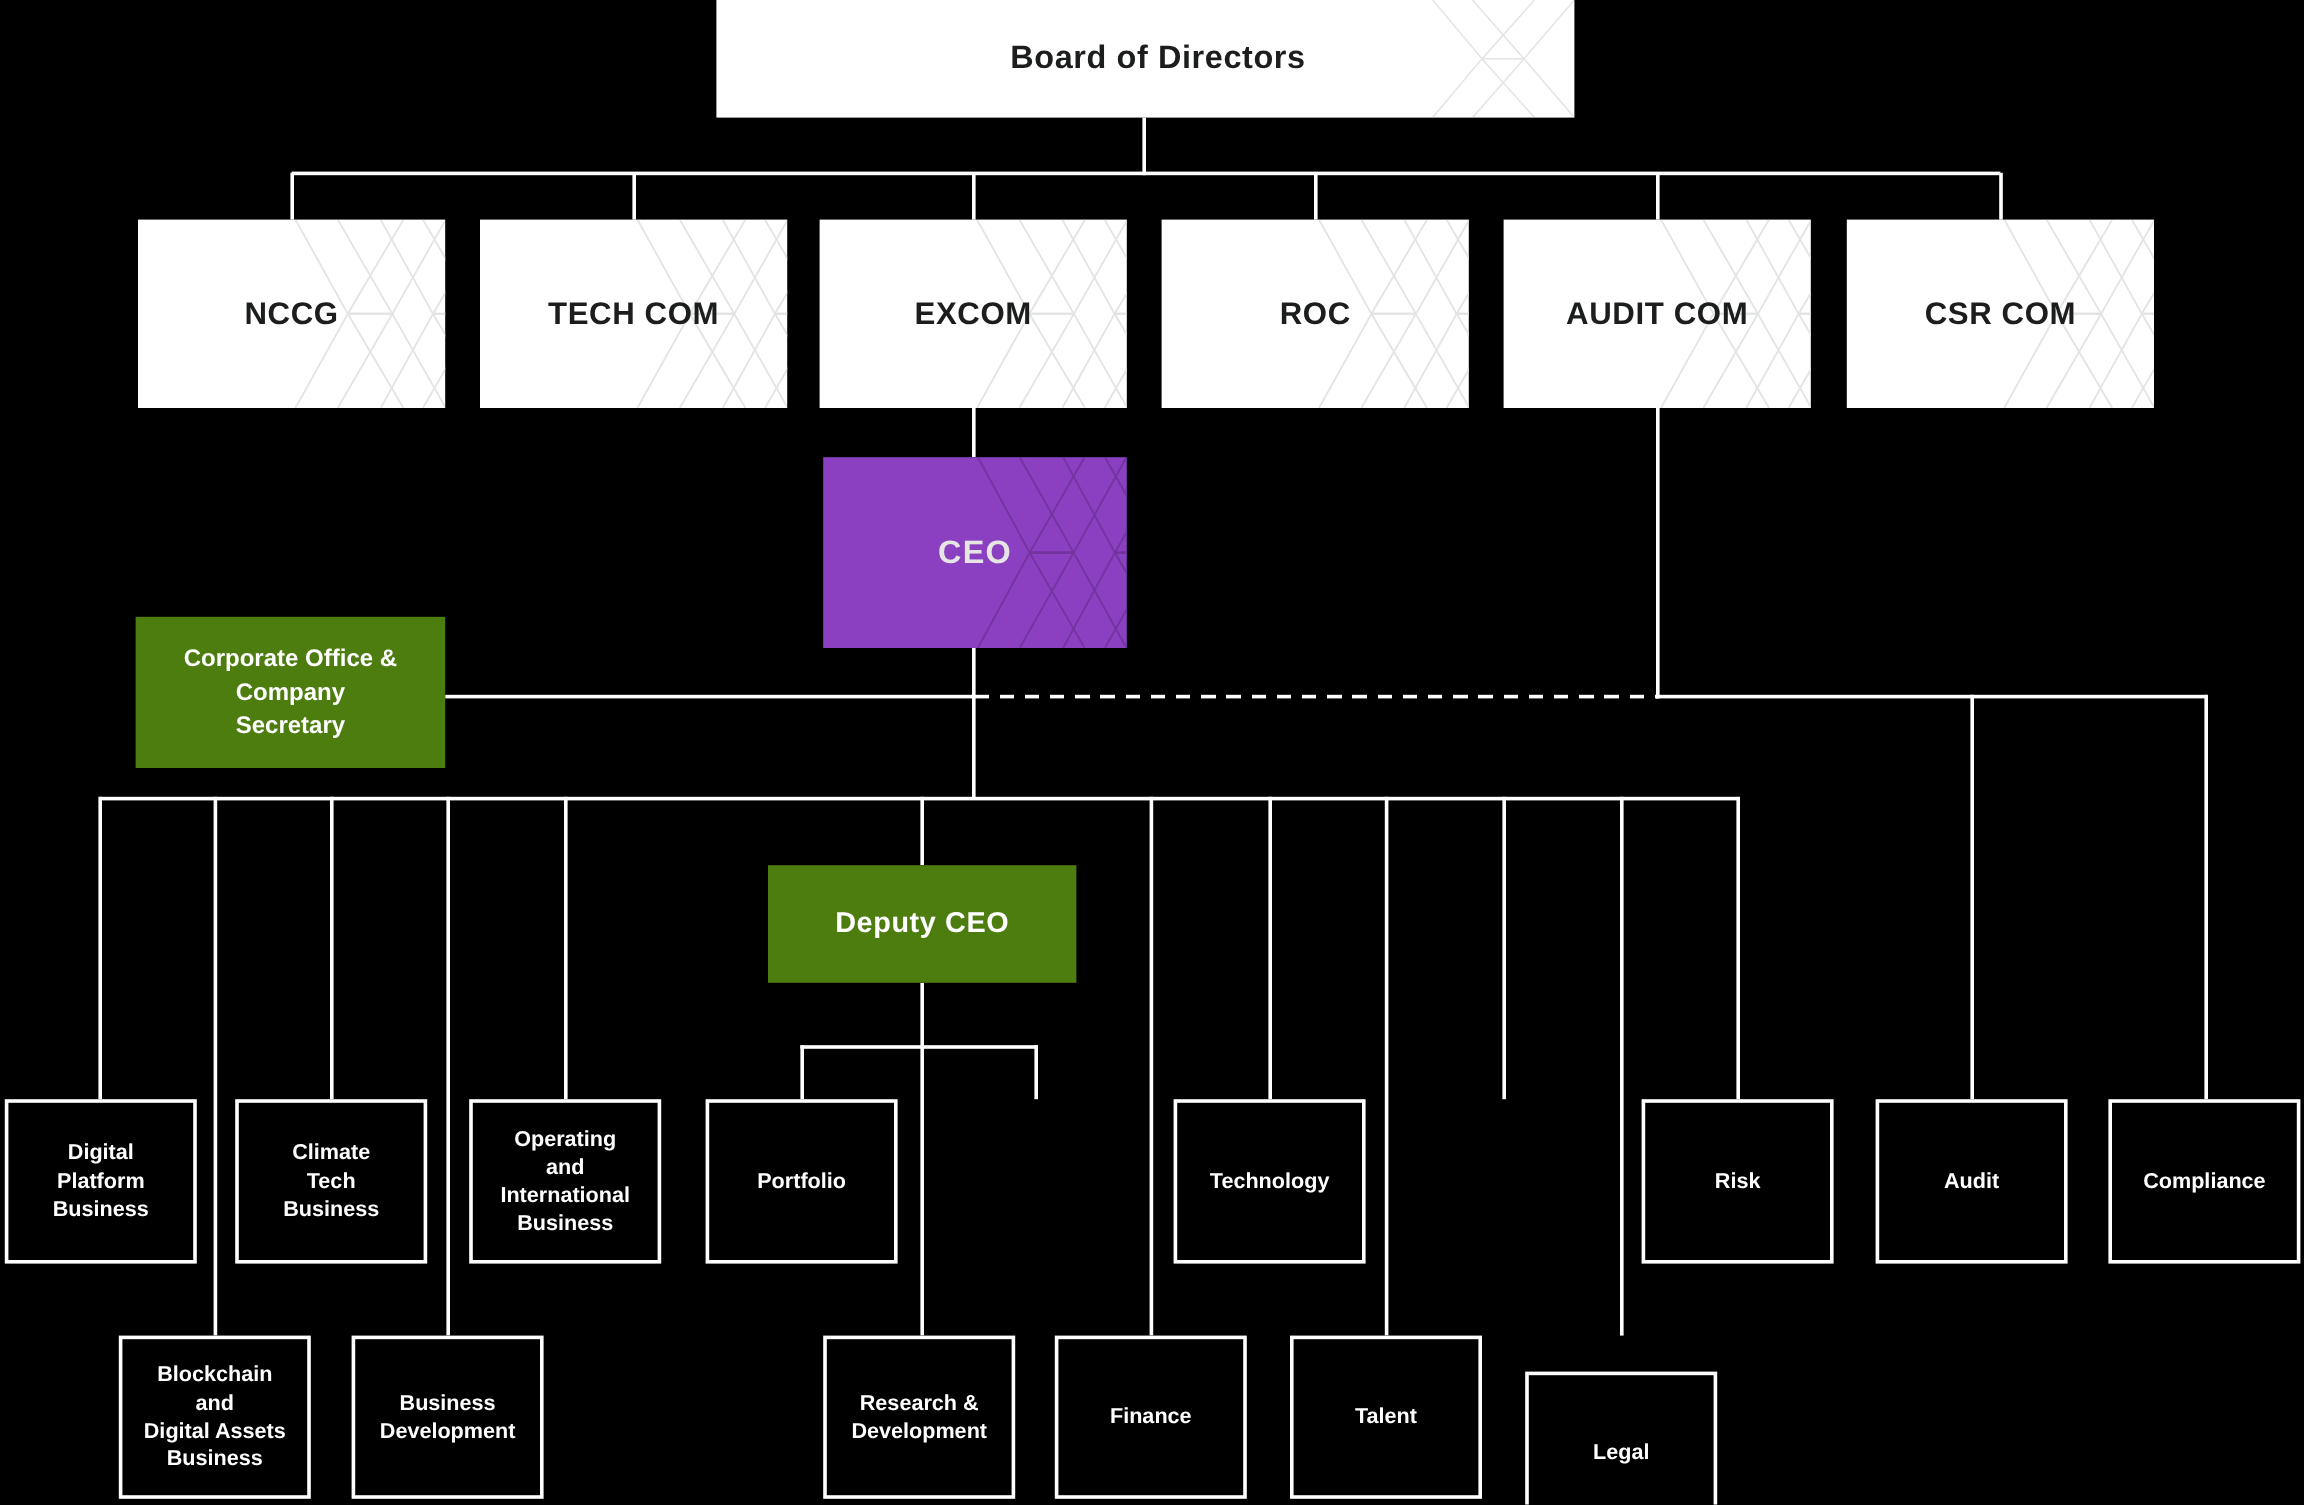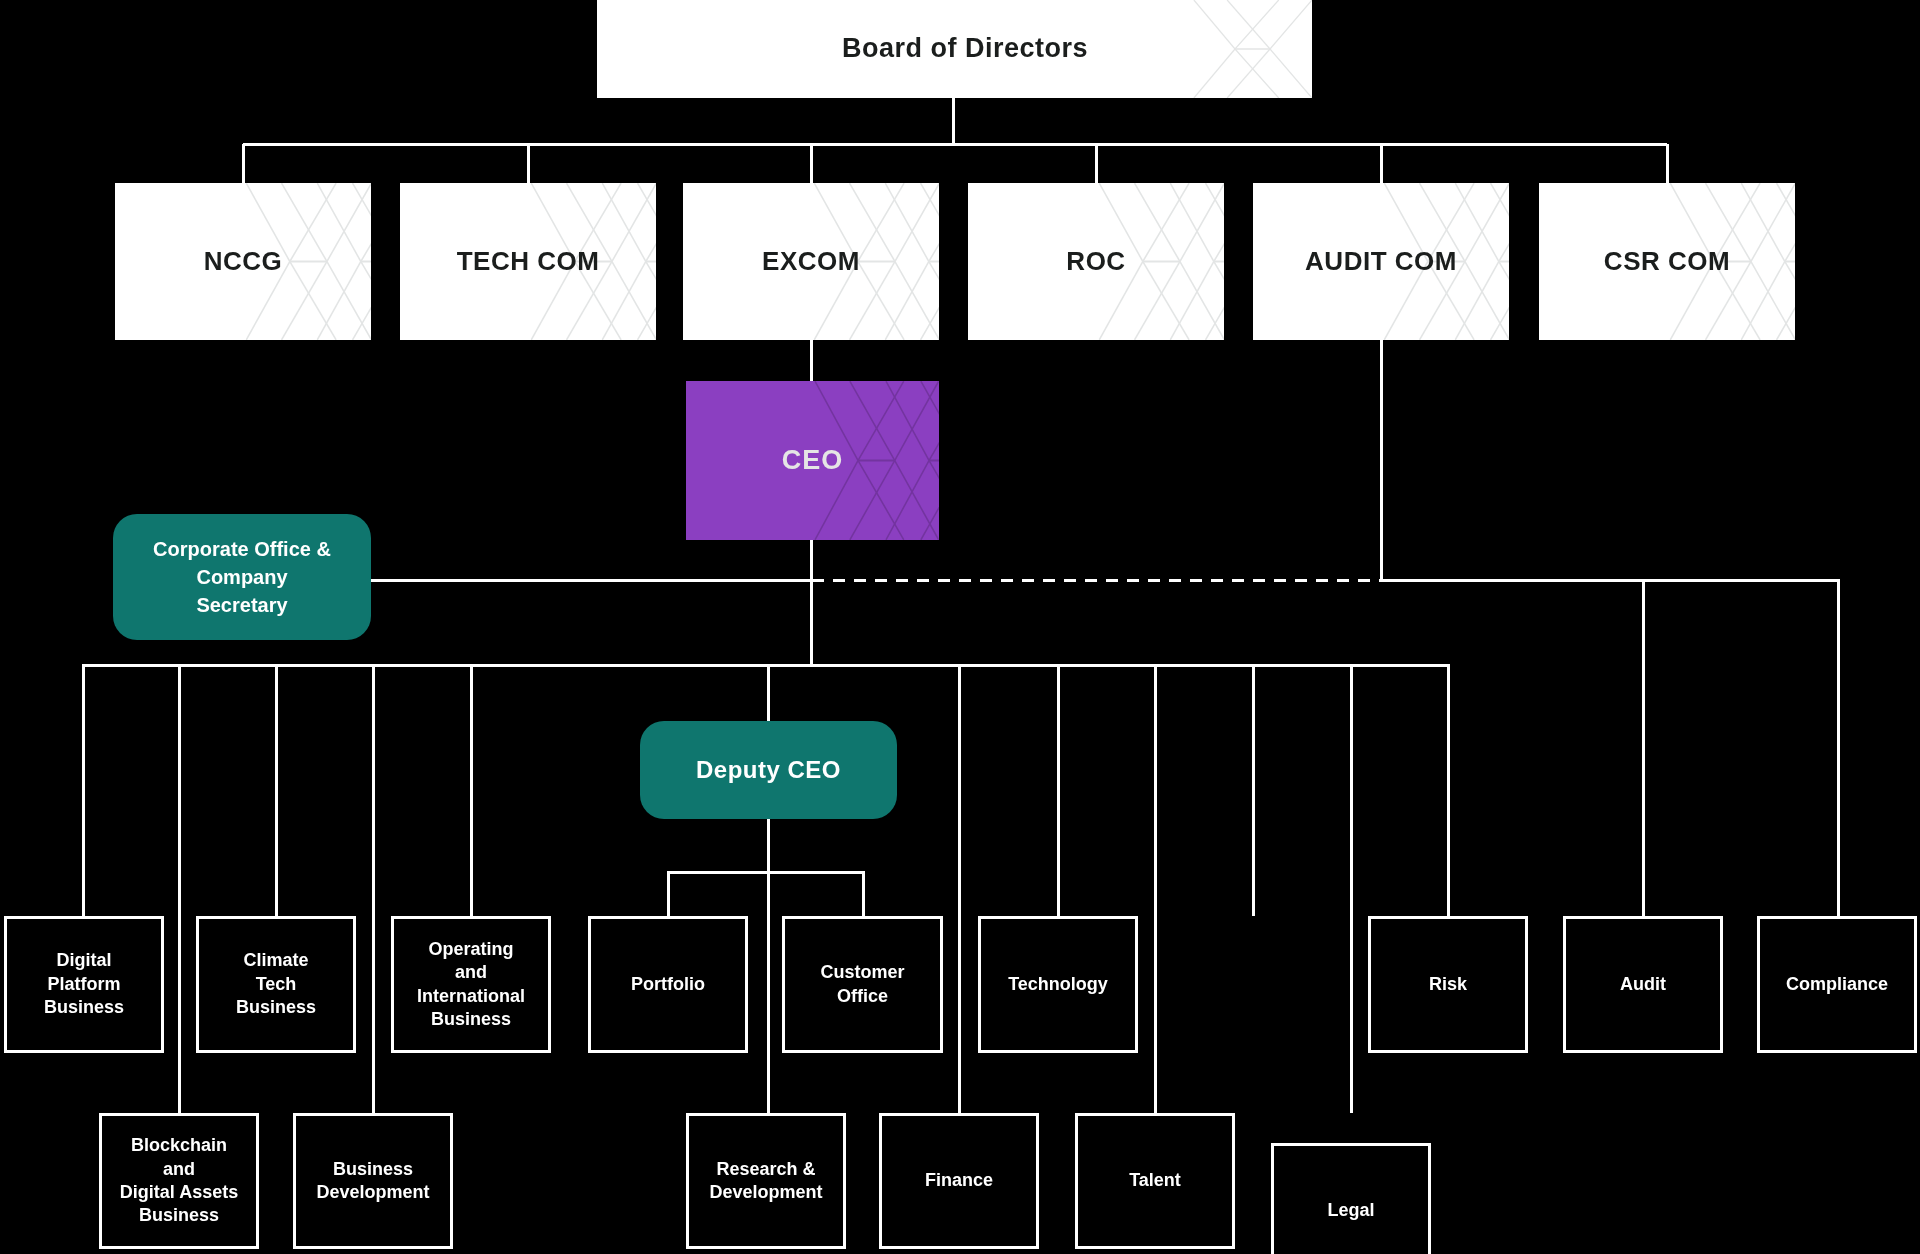--- a/index.html
+++ b/index.html
@@ -2,21 +2,21 @@
 <html><head>
 <meta charset="utf-8">
 <style>
   html,body{margin:0;padding:0;background:#000;}
   #stage{position:relative;width:1920px;height:1254px;background:#000;overflow:hidden;
          font-family:"Liberation Sans",sans-serif;}
   .box{position:absolute;display:flex;align-items:center;justify-content:center;
        text-align:center;box-sizing:border-box;overflow:hidden;}
   .white{background:#fff;color:#1b1e1d;}
   .purple{background:#8b3fc1;color:#e5e5e5;}
-  .gray{background:#0f766e;color:#fff;border-radius:24px;}
+  .gray{background:#4d7c0f;color:#fff;}
   .dark{background:#000;color:#fff;border:3px solid #fff;}
   .lbl{position:relative;z-index:2;white-space:pre-line;font-weight:bold;line-height:1.25;}
   .lbl-board{font-size:27px;letter-spacing:.5px;margin-left:21px;}
   .lbl-com{font-size:26px;letter-spacing:.5px;}
   .lbl-ceo{font-size:27px;letter-spacing:1px;}
   .lbl-corp{font-size:20px;line-height:1.4;}
   .lbl-dep{font-size:24px;letter-spacing:.5px;}
   .lbl-sm{font-size:18px;line-height:1.3;}
   .line{position:absolute;background:#fff;}
   .dashed{position:absolute;height:3px;
@@ -188,24 +188,20 @@
   </div>
   <div class="box dark" style="left:391px;top:916px;width:160px;height:137px">
     <div class="lbl lbl-sm">Operating
 and
 International
 Business</div>
   </div>
   <div class="box dark" style="left:588px;top:916px;width:160px;height:137px">
     <div class="lbl lbl-sm">Portfolio</div>
   </div>
-  <div class="box dark" style="left:782px;top:916px;width:161px;height:137px">
-    <div class="lbl lbl-sm">Customer
-Office</div>
-  </div>
   <div class="box dark" style="left:978px;top:916px;width:160px;height:137px">
     <div class="lbl lbl-sm">Technology</div>
   </div>
   <div class="box dark" style="left:1368px;top:916px;width:160px;height:137px">
     <div class="lbl lbl-sm">Risk</div>
   </div>
   <div class="box dark" style="left:1563px;top:916px;width:160px;height:137px">
     <div class="lbl lbl-sm">Audit</div>
   </div>
   <div class="box dark" style="left:1757px;top:916px;width:160px;height:137px">

